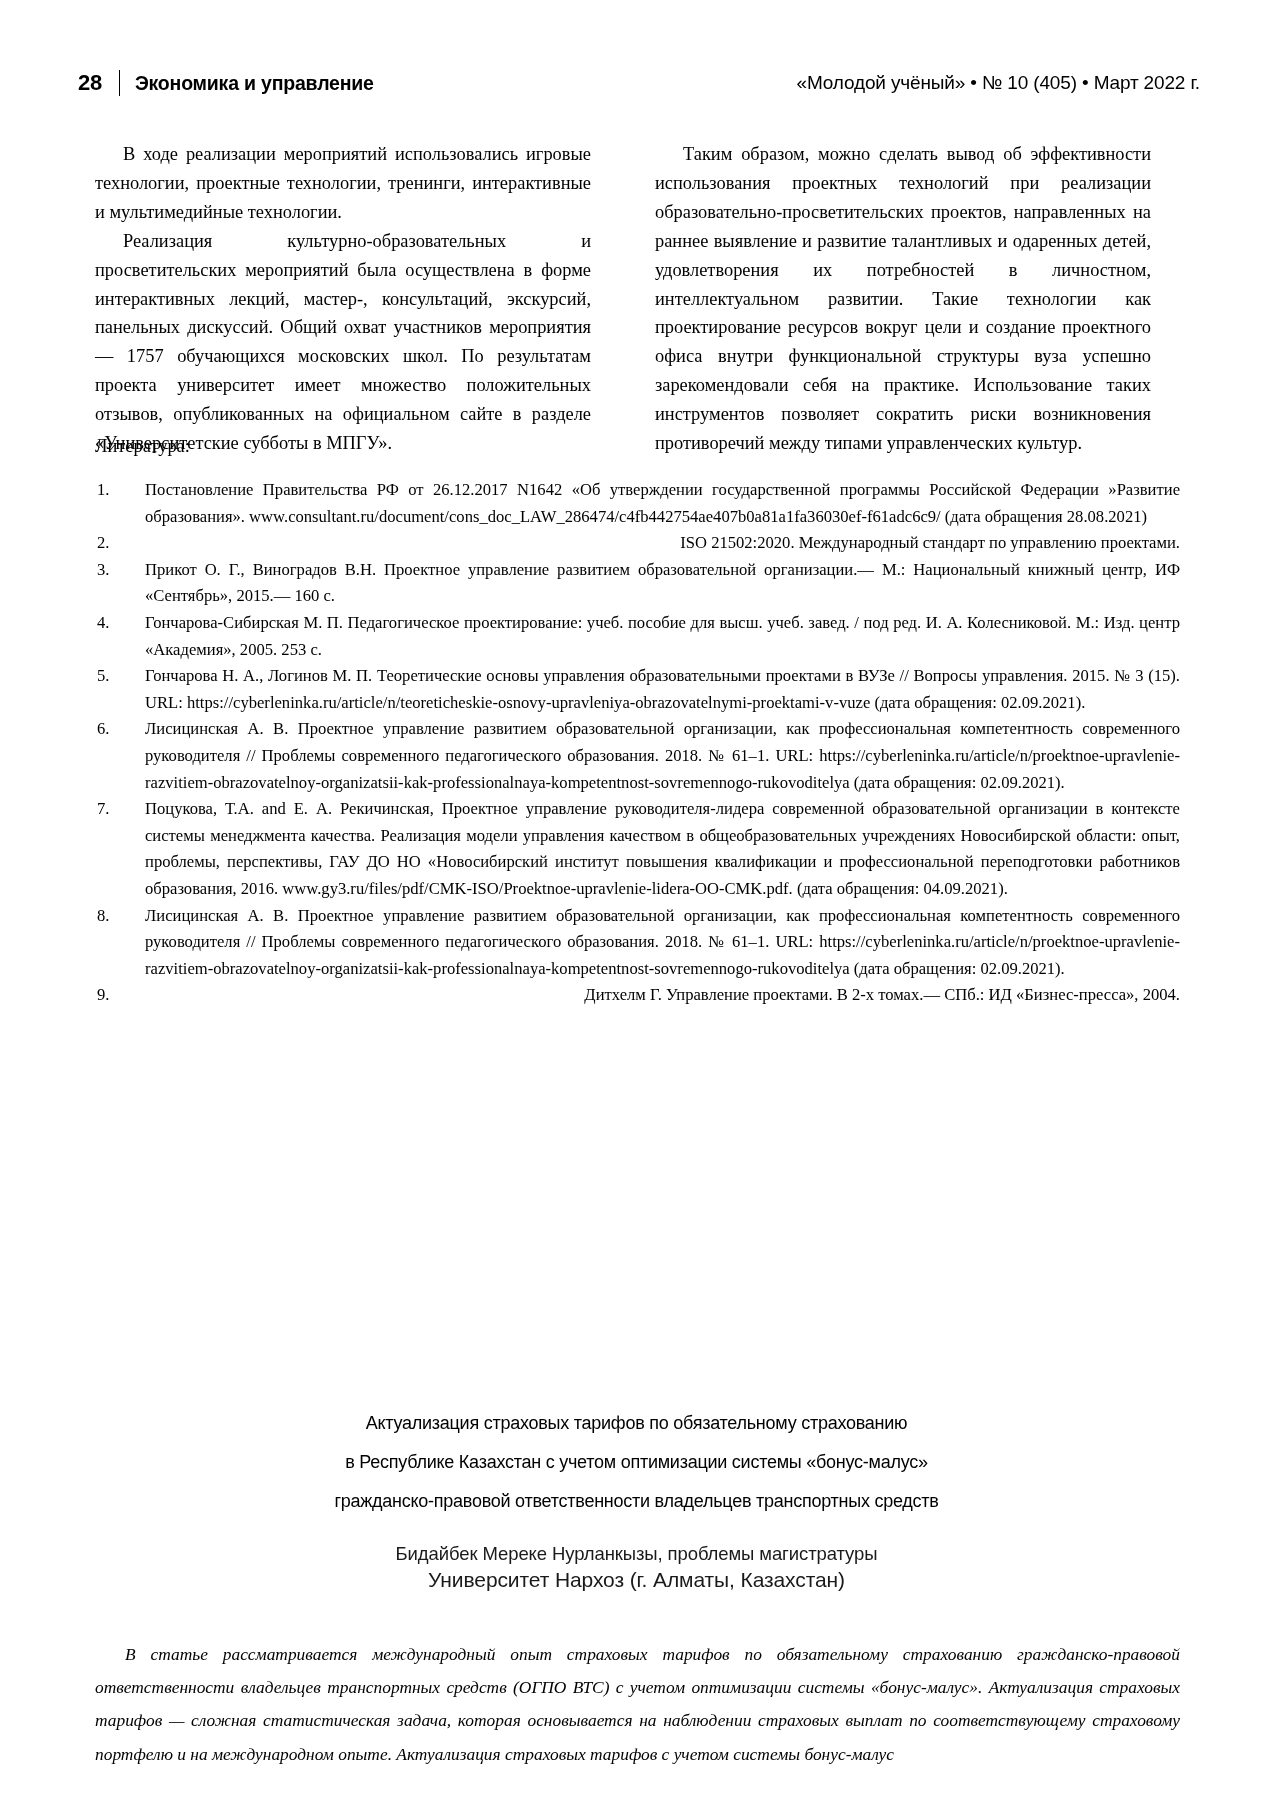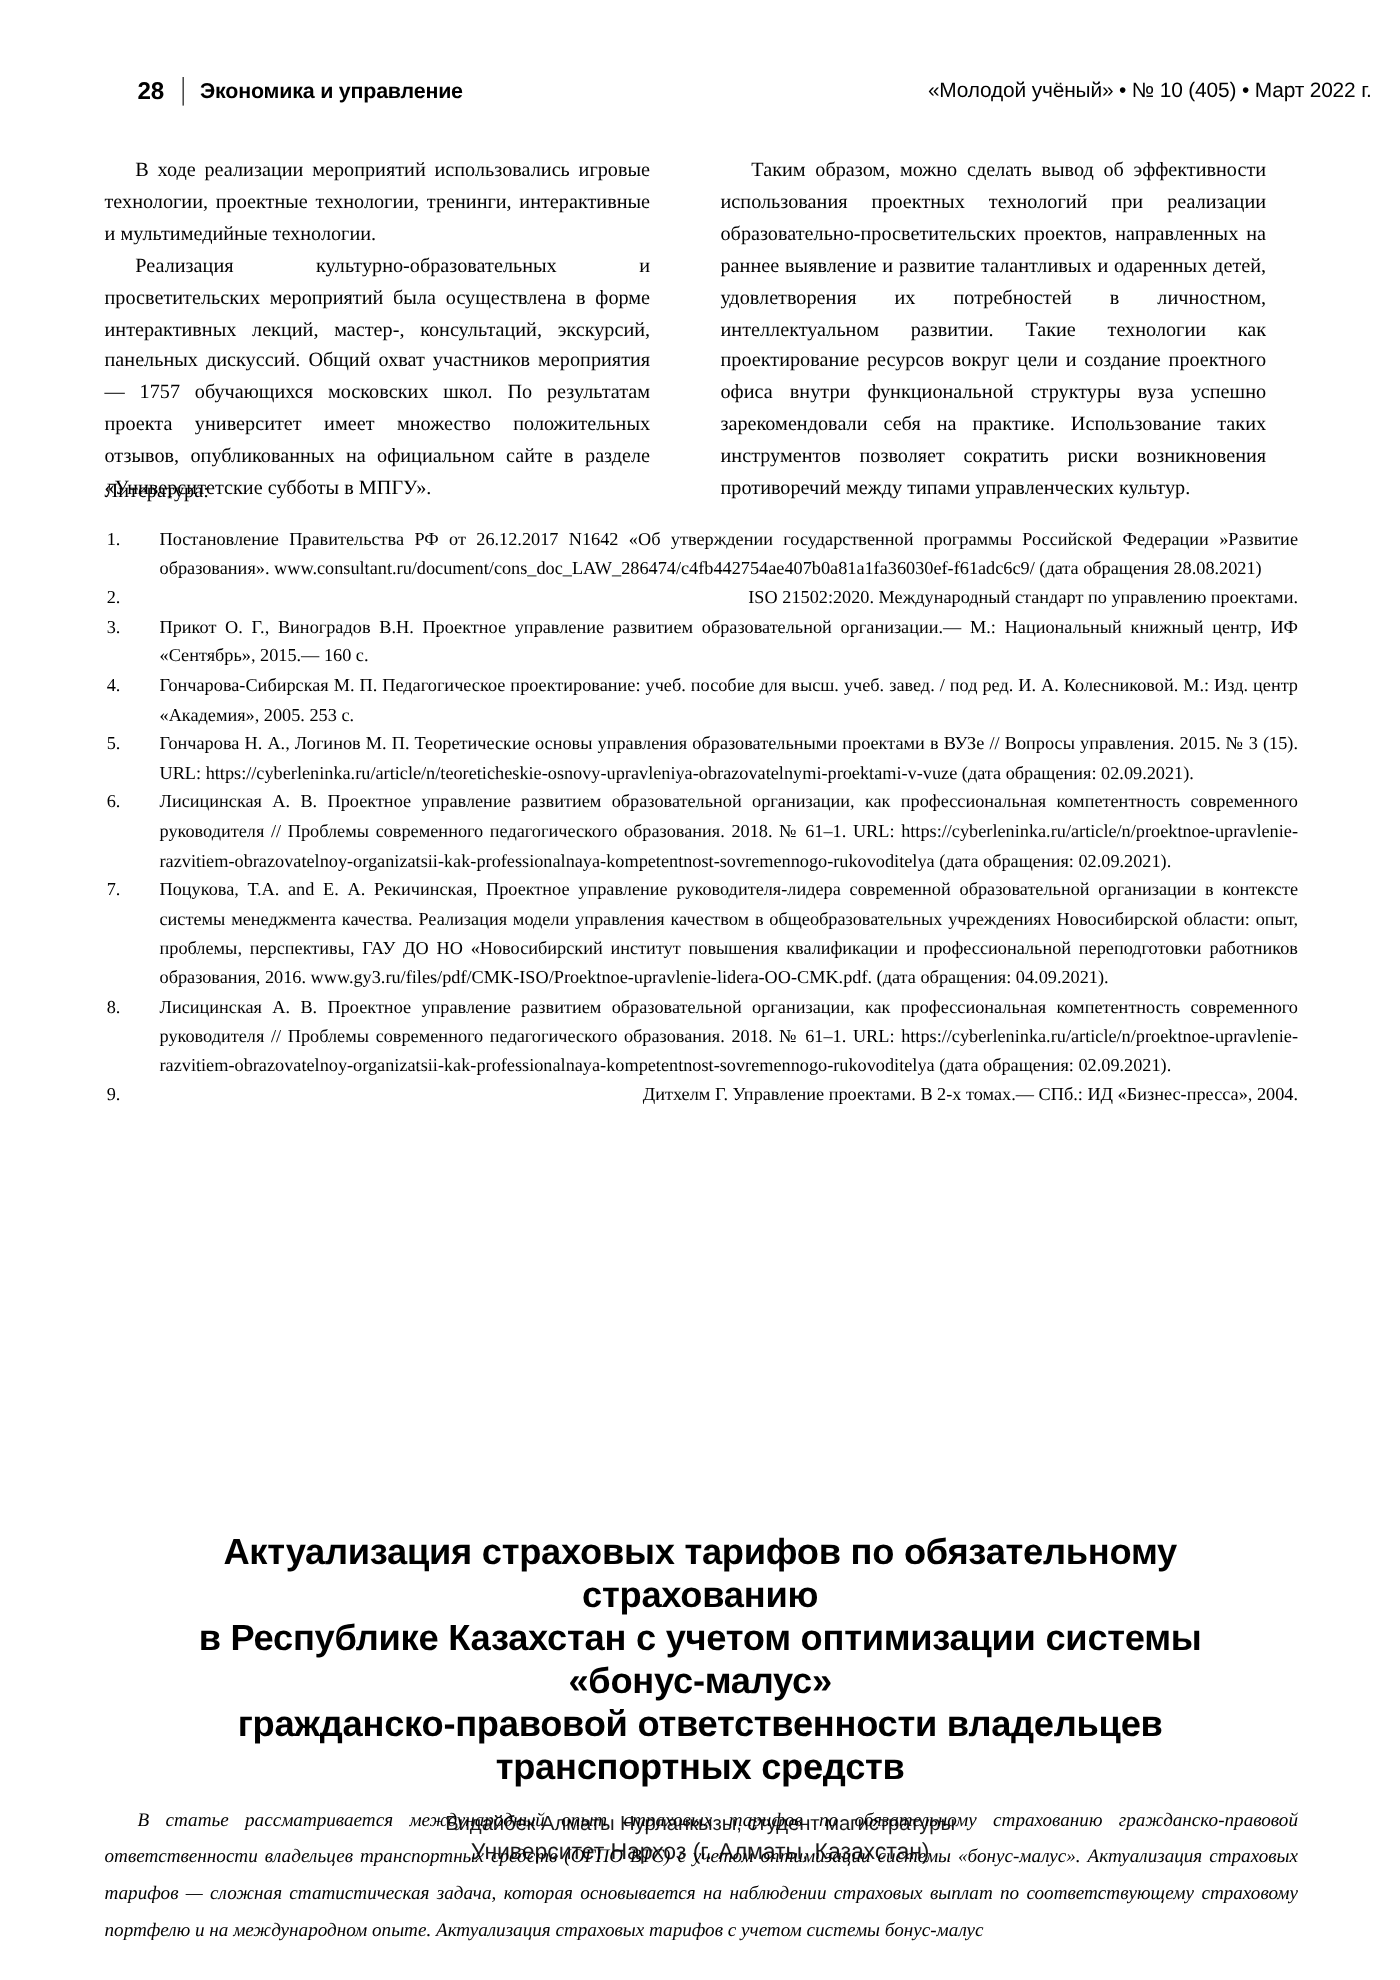--- a/index.html
+++ b/index.html
@@ -25,21 +25,20 @@
 
   
   .runhead {
     position: absolute;
     left: 78px;
     top: 66px;
     width: 1122px;
     height: 34px;
     display: flex;
     align-items: center;
-    margin-left: 47px;
   }
   .runhead-left {
     display: flex;
     align-items: center;
     font-family: "Liberation Sans", "DejaVu Sans", sans-serif;
   }
   .page-number {
     font-size: 22px;
     font-weight: 700;
     letter-spacing: -0.3px;
@@ -130,25 +129,25 @@
   
   .article-head {
     position: absolute;
     left: 150px;
     top: 1388px;
     width: 973px;
     text-align: center;
   }
   .article-title {
     font-family: "Liberation Sans", "DejaVu Sans", sans-serif;
-    font-weight: 700;
-    font-size: 33px;
+    font-weight: 400;
+    font-size: 18px;
     line-height: 39px;
     letter-spacing: -0.25px;
-    margin: 3px;
+    margin: 16px;
   }
   .article-title .tl { display: block; }
 
   .author {
     font-family: "Liberation Sans", "DejaVu Sans", sans-serif;
     font-size: 18.5px;
     line-height: 26px;
     margin-top: 20px;
     color: #1a1a1a;
     letter-spacing: -0.1px;
@@ -241,19 +240,19 @@
       <span class="ref-text last">Дитхелм Г. Управление проектами. В 2-х томах.— СПб.: ИД «Бизнес-пресса», 2004.</span>
     </div>
   </div>
 
   <div class="article-head">
     <h1 class="article-title">
       <span class="tl">Актуализация страховых тарифов по обязательному страхованию</span>
       <span class="tl">в Республике Казахстан с учетом оптимизации системы «бонус-малус»</span>
       <span class="tl">гражданско-правовой ответственности владельцев транспортных средств</span>
     </h1>
-    <div class="author">Бидайбек Алматы Нурланкызы, студент магистратуры</div>
+    <div class="author">Бидайбек Мереке Нурланкызы, проблемы магистратуры</div>
     <div class="affiliation">Университет Нархоз (г. Алматы, Казахстан)</div>
   </div>
 
   <p class="abstract">В статье рассматривается международный опыт страховых тарифов по обязательному страхованию гражданско-правовой ответственности владельцев транспортных средств (ОГПО ВТС) с учетом оптимизации системы «бонус-малус». Актуализация страховых тарифов — сложная статистическая задача, которая основывается на наблюдении страховых выплат по соответствующему страховому портфелю и на международном опыте. Актуализация страховых тарифов с учетом системы бонус-малус</p>
 
 </div>
 
 </body></html>

